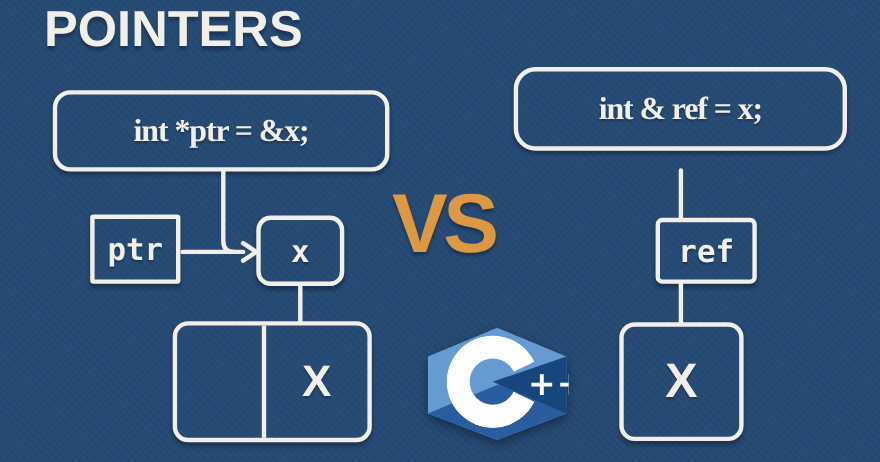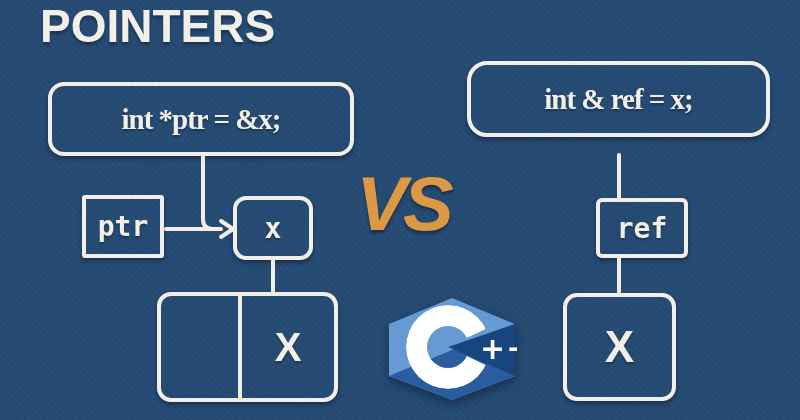--- a/index.html
+++ b/index.html
@@ -62,21 +62,20 @@
     font-size:40px;color:var(--color-text);
     text-shadow:0 2px 2px rgba(8,20,40,.4);
   }
   .big-x-right{font-size:44px;}
   .vs{
     position:absolute;left:348px;top:160px;width:110px;height:86px;
     display:flex;align-items:center;justify-content:center;
     font-size:76px;font-weight:bold;letter-spacing:-4px;
     color:var(--color-vs_accent);
     text-shadow:0 3px 3px rgba(8,20,40,.45);
-    font-style:italic;
   }
   .connectors{position:absolute;left:0;top:0;width:800px;height:420px;pointer-events:none;}
   .connectors .stroke{stroke:var(--color-stroke);stroke-width:4;fill:none;stroke-linecap:round;stroke-linejoin:round;}
   .cpp-logo{position:absolute;left:387px;top:296px;width:130px;height:106px;filter:drop-shadow(0 4px 5px rgba(5,15,35,.5));}
   .logo-light{fill:var(--color-logo_light);}
   .logo-medium{fill:var(--color-logo_medium);}
   .logo-dark{fill:var(--color-logo_dark);}
   .logo-pp{font-family:"DejaVu Sans",sans-serif;font-weight:bold;fill:#ffffff;font-size:30px;letter-spacing:1px;}
 </style>
 </head>

